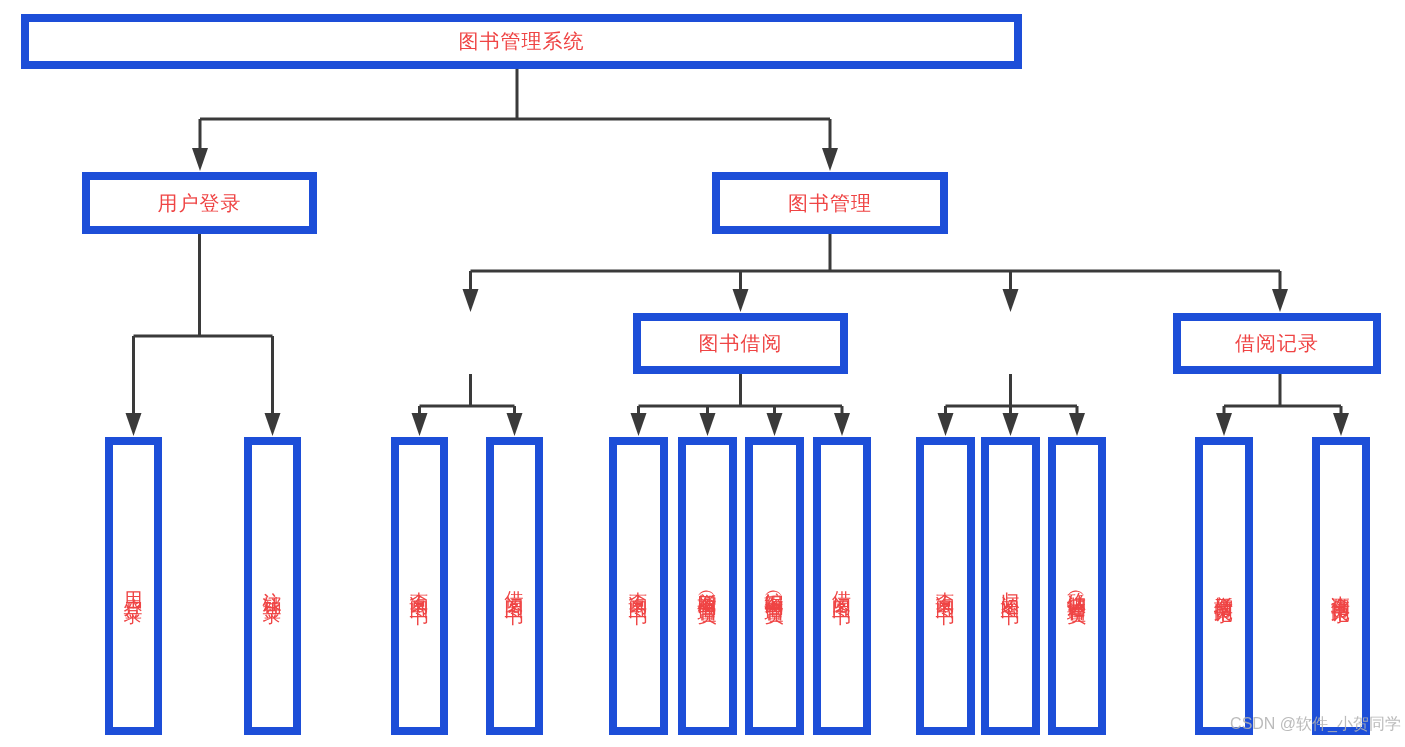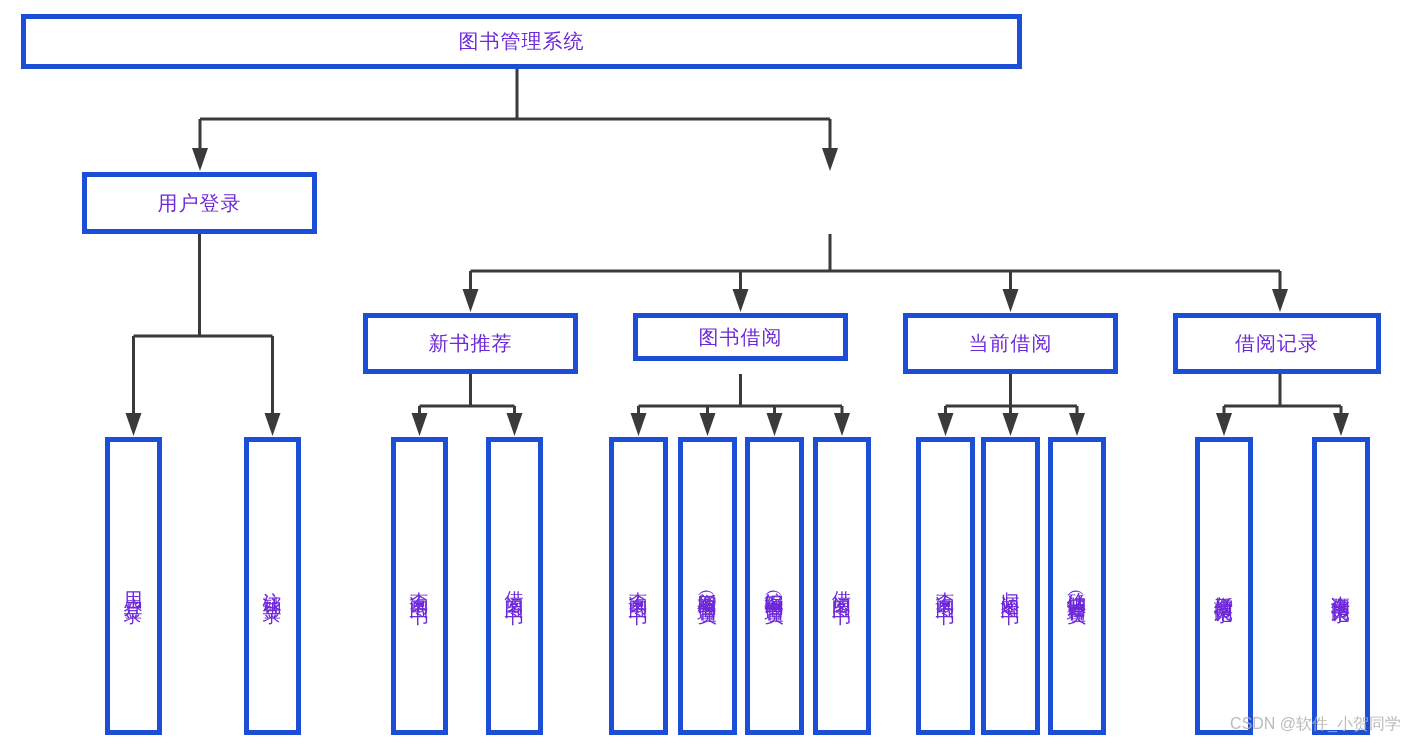--- a/index.html
+++ b/index.html
@@ -19,23 +19,23 @@
     position: absolute;
     left: 0;
     top: 0;
     width: 1405px;
     height: 747px;
     z-index: 1;
   }
   .node {
     position: absolute;
     box-sizing: border-box;
-    border: 5px solid #1d4ed8;
+    border: 8px solid #1d4ed8;
     background: #ffffff;
-    color: #6d28d9;
+    color: #ef4444;
     display: flex;
     align-items: center;
     justify-content: center;
     z-index: 2;
   }
   .node.h {
     font-size: 20px;
     letter-spacing: 1px;
     white-space: nowrap;
   }
@@ -109,24 +109,23 @@
       <polygon points="1069,413 1085,413 1077,436"></polygon>
 
       <polygon points="1216,413 1232,413 1224,436"></polygon>
       <polygon points="1333,413 1349,413 1341,436"></polygon>
     </g>
   </svg>
 
   <div class="node h" style="left:21px; top:14px; width:1001px; height:55px;">图书管理系统</div>
 
   <div class="node h" style="left:82px; top:172px; width:235px; height:62px;">用户登录</div>
+  <div class="node h" style="left:712px; top:172px; width:236px; height:62px;">图书管理</div>
 
-  <div class="node h" style="left:363px; top:313px; width:215px; height:61px;">新书推荐</div>
-  <div class="node h" style="left:633px; top:313px; width:215px; height:48px;">图书借阅</div>
-  <div class="node h" style="left:903px; top:313px; width:215px; height:61px;">当前借阅</div>
+  <div class="node h" style="left:633px; top:313px; width:215px; height:61px;">图书借阅</div>
   <div class="node h" style="left:1173px; top:313px; width:208px; height:61px;">借阅记录</div>
 
   <div class="node v" style="left:105px; top:437px; width:57px; height:298px;">用户登录</div>
   <div class="node v" style="left:244px; top:437px; width:57px; height:298px;">注销登录</div>
 
   <div class="node v" style="left:391px; top:437px; width:57px; height:298px;">查询图书</div>
   <div class="node v" style="left:486px; top:437px; width:57px; height:298px;">借阅图书</div>
 
   <div class="node v" style="left:609px; top:437px; width:59px; height:298px;">查询图书</div>
   <div class="node v long" style="left:678px; top:437px; width:59px; height:298px;">新增图书（管理员）</div>

